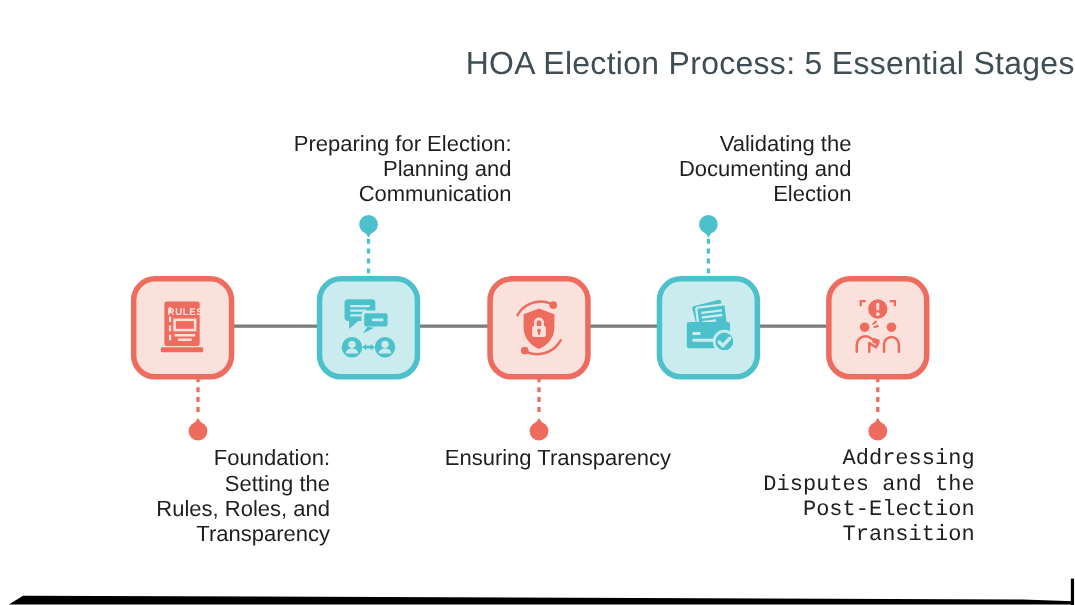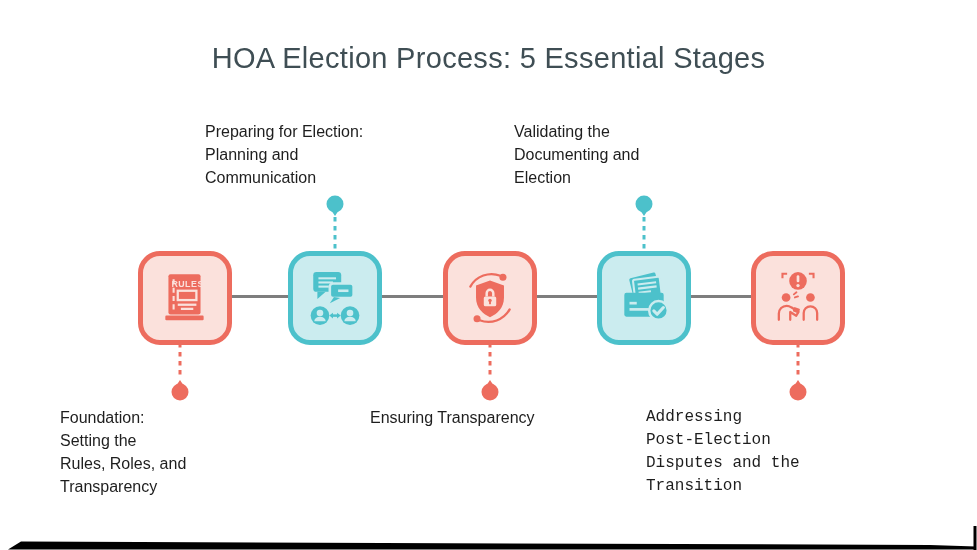--- a/index.html
+++ b/index.html
@@ -3,55 +3,55 @@
 <meta charset="utf-8">
 <style>
   html,body { margin:0; padding:0; background:#ffffff; }
   .canvas {
     position:relative; width:977px; height:550px;
     background:#ffffff; overflow:hidden;
     font-family:"Liberation Sans", sans-serif;
   }
   .title {
     position:absolute; left:0; top:42px; width:977px; margin:0;
-    text-align:center; font-size:29px; font-weight:400;
+    text-align:right; font-size:29px; font-weight:400;
     letter-spacing:0.3px; color:var(--title-color);
   }
   .hline {
     position:absolute; left:180px; top:295px; width:618px; height:3px;
     background:var(--line-gray);
   }
   .iconbox {
     position:absolute; top:251px; width:94px; height:94px;
     box-sizing:border-box; border-radius:22px; border:5px solid;
     display:flex; align-items:center; justify-content:center;
   }
   .iconbox.red  { border-color:var(--red);  background:var(--red-light); }
   .iconbox.teal { border-color:var(--teal); background:var(--teal-light); }
   .connector { position:absolute; width:22px; height:58px; }
   .connector.top    { top:195px; }
   .connector.bottom { top:343px; }
   .stage-label {
-    position:absolute; text-align:left; color:var(--text);
-    font-size:16px; line-height:23px; font-weight:400;
+    position:absolute; text-align:right; color:var(--text);
+    font-size:20px; line-height:23px; font-weight:400;
   }
   .stage-label.top    { top:120px; width:260px; }
   .stage-label.bottom { top:406px; width:240px; }
   .bottom-frame { position:absolute; left:0; top:524px; }
 </style>
 </head>
 <body>
 
 <div class="canvas">
 
   <h1 class="title">HOA Election Process: 5 Essential Stages</h1>
 
   <div class="hline"></div>
 
-  <div class="iconbox red" style="left:138px;justify-content:center;">
+  <div class="iconbox red" style="left:119px;justify-content:center;">
     <svg width="58" height="58" viewBox="0 0 56 56">
       <rect x="12" y="5" width="31" height="39" rx="2" fill="var(--red)"></rect>
       <line x1="17" y1="10" x2="17" y2="40" stroke="var(--red-light)" stroke-width="2" stroke-dasharray="5,3"></line>
       <text x="30.5" y="17" font-size="8.5" font-weight="bold" fill="var(--red-light)" text-anchor="middle" font-family="'Liberation Sans',sans-serif" letter-spacing="0.5">RULES</text>
       <rect x="21" y="21" width="18" height="9" fill="none" stroke="var(--red-light)" stroke-width="2.2"></rect>
       <line x1="21" y1="34.5" x2="39" y2="34.5" stroke="var(--red-light)" stroke-width="2.2"></line>
       <line x1="24" y1="38.5" x2="36" y2="38.5" stroke="var(--red-light)" stroke-width="2.2"></line>
       <rect x="9" y="45" width="37" height="4.5" rx="1" fill="var(--red)"></rect>
     </svg>
   </div>
@@ -164,22 +164,22 @@
       <path d="M33.5 49 v-6.5 a6.5 6.5 0 0 1 13 0 V49" fill="none" stroke="var(--red)" stroke-width="2.2" stroke-linecap="round"></path>
     </svg>
   </div>
   <svg class="connector bottom" style="left:787px;">
     <line x1="11" y1="0" x2="11" y2="36" stroke="var(--red)" stroke-width="3" stroke-dasharray="4.5,4.5"></line>
     <polygon points="7,43 15,43 11,37" fill="var(--red)"></polygon>
     <circle cx="11" cy="49" r="8.5" fill="var(--red)"></circle>
   </svg>
   <div class="stage-label bottom" style="left:646px;font-family:Liberation Mono, monospace;">
     <div>Addressing</div>
+    <div>Disputes and the</div>
     <div>Post-Election</div>
-    <div>Disputes and the</div>
     <div>Transition</div>
   </div>
 
   <svg class="bottom-frame" width="977" height="26">
     <polygon points="8,25.5 21,17.5 930,21 976,22.5 976,25.5" fill="var(--frame-black)"></polygon>
     <rect x="973.5" y="2" width="3" height="24" fill="var(--frame-black)"></rect>
   </svg>
 
 </div>
 

